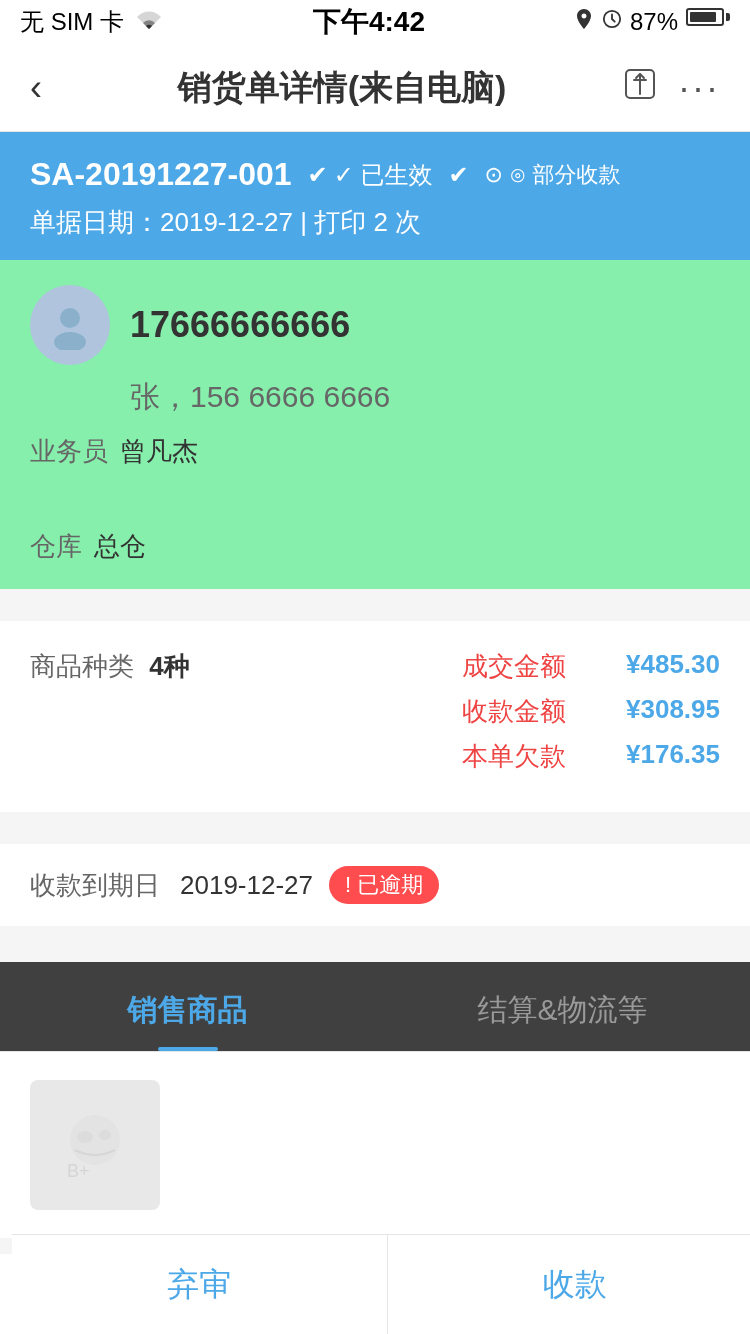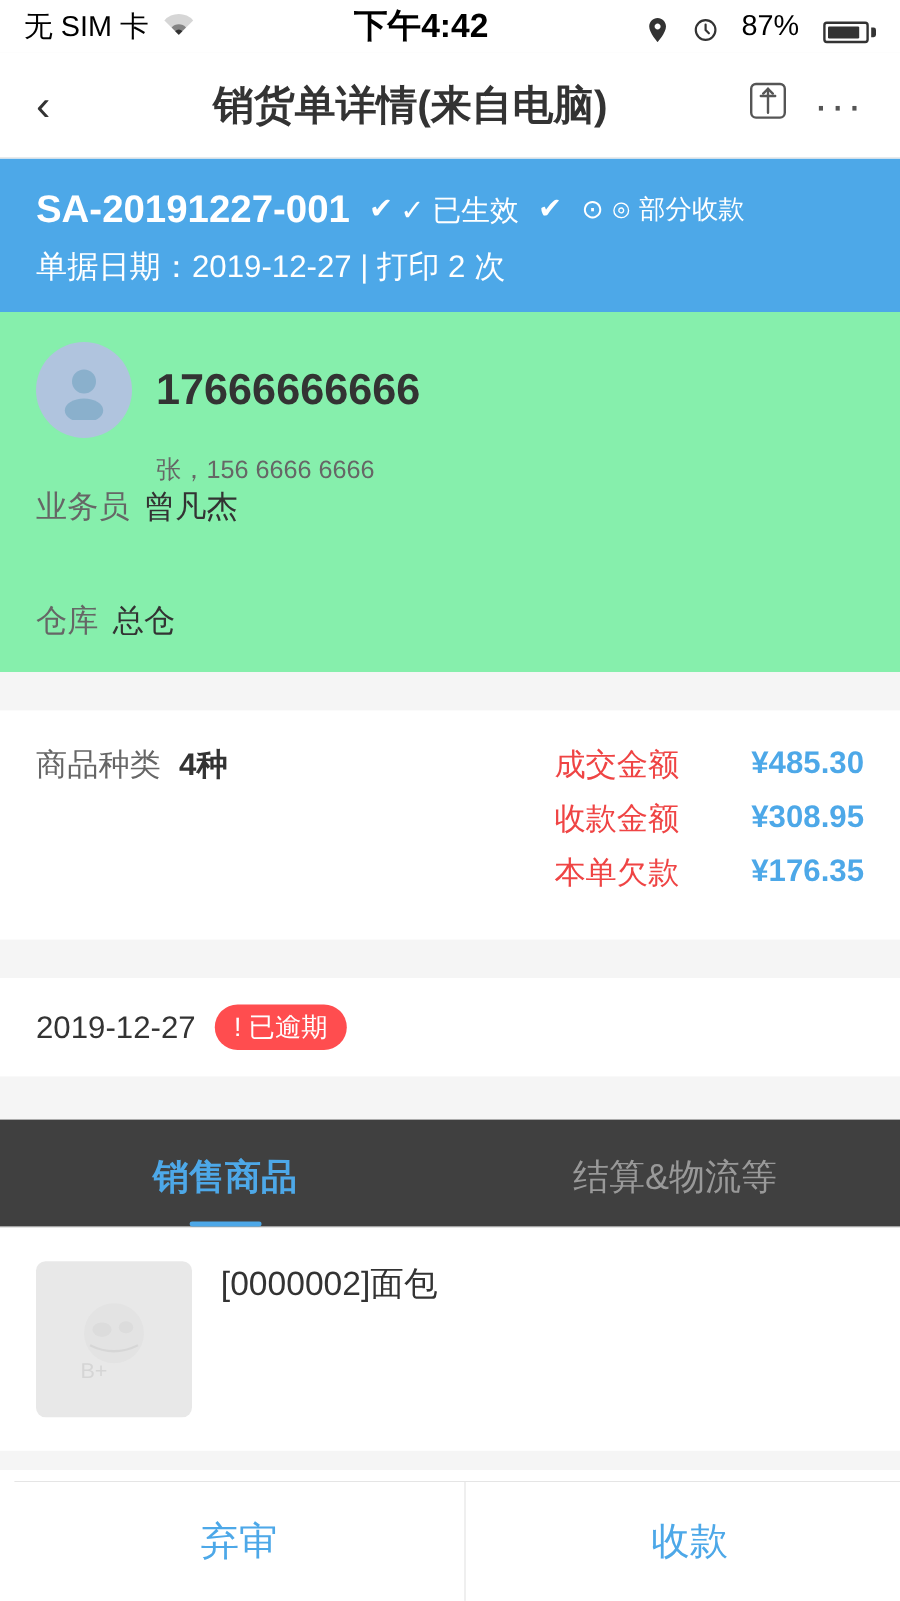--- a/index.html
+++ b/index.html
@@ -18,21 +18,21 @@
       background: #fff;
       height: 44px;
       display: flex;
       align-items: center;
       justify-content: space-between;
       padding: 0 20px;
       font-size: 24px;
       font-weight: 500;
     }
     .status-left { display: flex; align-items: center; gap: 10px; }
-    .status-right { display: flex; align-items: flex-end; gap: 20px; }
+    .status-right { display: flex; align-items: flex-start; gap: 8px; }
 
     
     .nav-bar {
       background: #fff;
       height: 88px;
       display: flex;
       align-items: center;
       padding: 0 30px;
       border-bottom: 1px solid #e5e5e5;
       position: relative;
@@ -110,22 +110,23 @@
       justify-content: center;
       flex-shrink: 0;
     }
     .avatar svg { width: 50px; height: 50px; }
     .customer-name {
       font-size: 36px;
       font-weight: 600;
       color: #333;
     }
     .customer-sub {
-      font-size: 21px;
+      font-size: 30px;
       color: #666;
+      margin-bottom: 16px;
       padding-left: 100px;
     }
     .customer-meta {
       display: flex;
       gap: 60px;
       padding-left: 0;
       font-size: 26px;
       color: #333;
       flex-direction: column;
     }
@@ -416,20 +417,21 @@
     <div class="summary-row">
       <span class="summary-row-label">本单欠款</span>
       <span class="summary-amount">¥176.35</span>
     </div>
   </div>
 </div>
 
 <div class="separator"></div>
 
 <div class="due-date-card">
+  <span class="due-date-label">收款到期日</span>
   <span>2019-12-27</span>
   <span class="overdue-badge">
     <span>!</span>
     <span>已逾期</span>
   </span>
 </div>
 
 <div class="separator"></div>
 
 <div class="tabs">
@@ -447,21 +449,20 @@
     <div class="product-image">
       <svg viewBox="0 0 80 80" fill="none">
         <circle cx="40" cy="35" r="25" fill="#c8c8c8" opacity="0.5"></circle>
         <ellipse cx="30" cy="32" rx="8" ry="6" fill="#b0b0b0" opacity="0.6"></ellipse>
         <ellipse cx="50" cy="30" rx="6" ry="5" fill="#b0b0b0" opacity="0.6"></ellipse>
         <path d="M20 45 Q40 55 60 45" stroke="#b0b0b0" stroke-width="2" fill="none"></path>
         <text x="12" y="72" fill="#aaa" font-size="18" font-family="sans-serif">B+</text>
       </svg>
     </div>
     <div class="product-info">
-      <div class="product-name">[0000002]面包</div>
     </div>
   </div>
 
   <div class="product-item">
     <div class="product-image dark-img">
       <svg viewBox="0 0 130 130" fill="none" width="130" height="130">
         <circle cx="65" cy="65" r="55" fill="#1a1a1a"></circle>
         <ellipse cx="65" cy="60" rx="28" ry="22" fill="#cc3300"></ellipse>
         <path d="M50 55 Q65 35 80 55" fill="#cc3300"></path>
         <circle cx="65" cy="58" r="12" fill="#fff" opacity="0.9"></circle>

